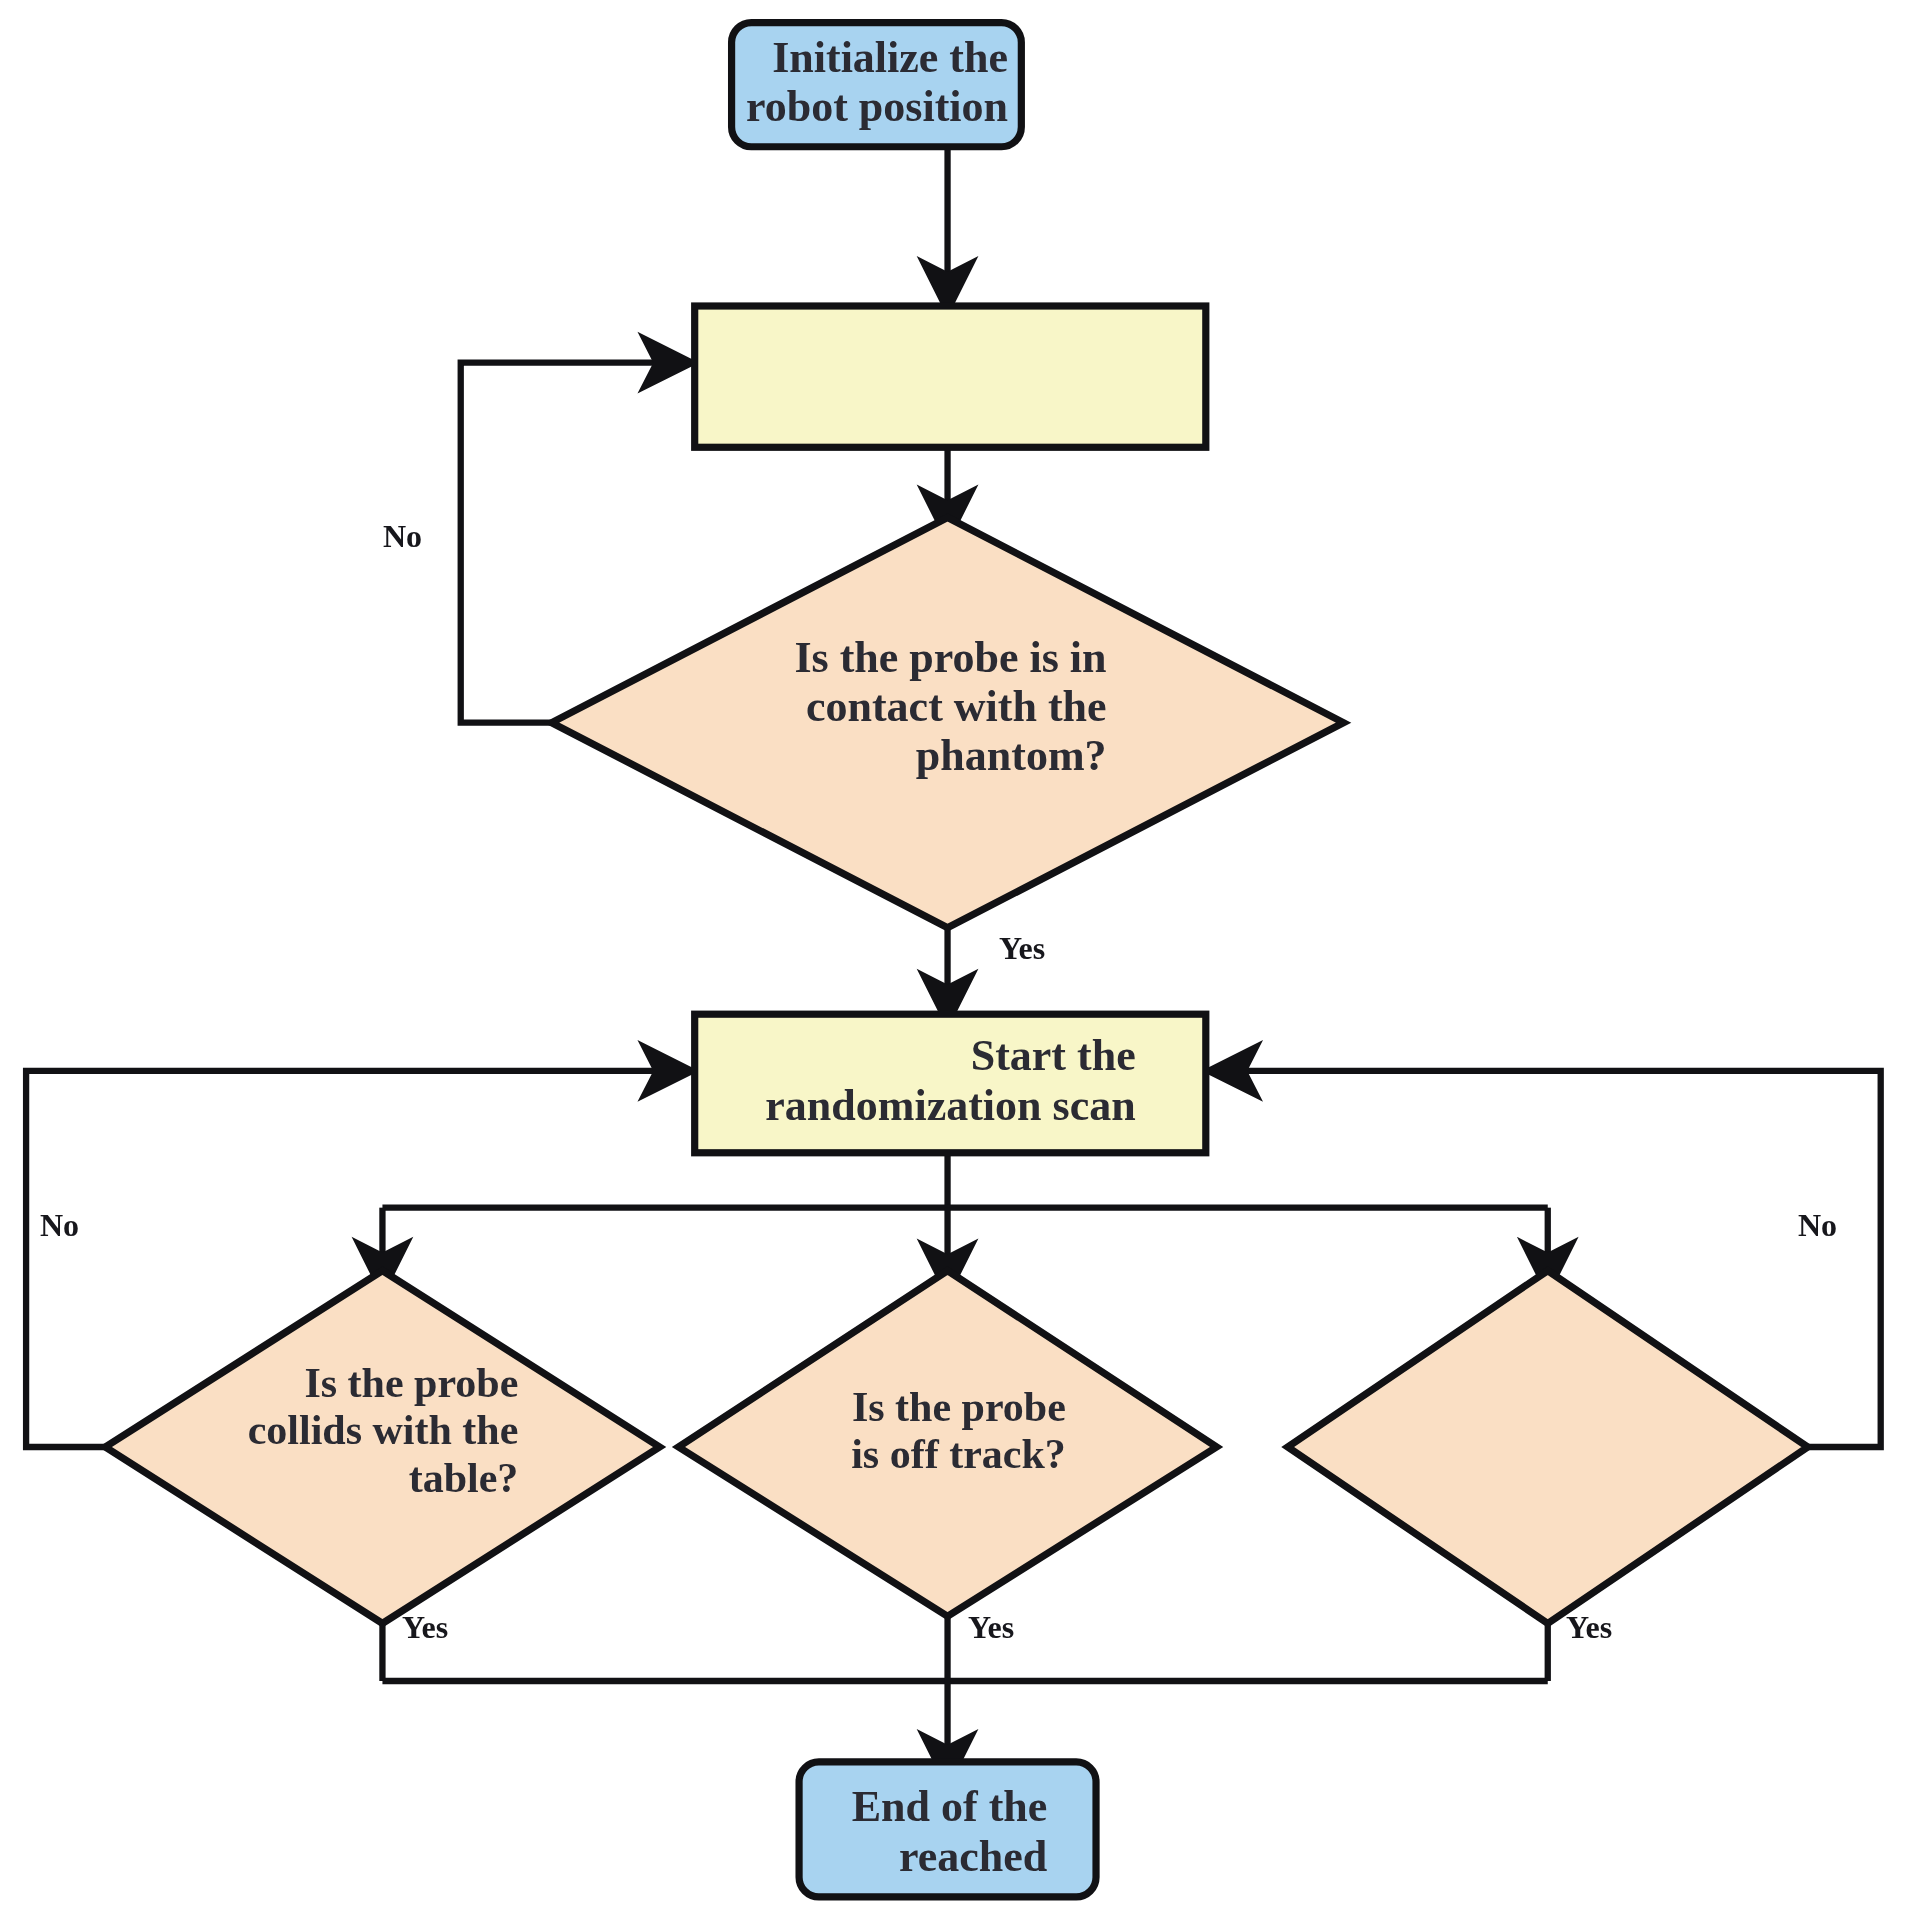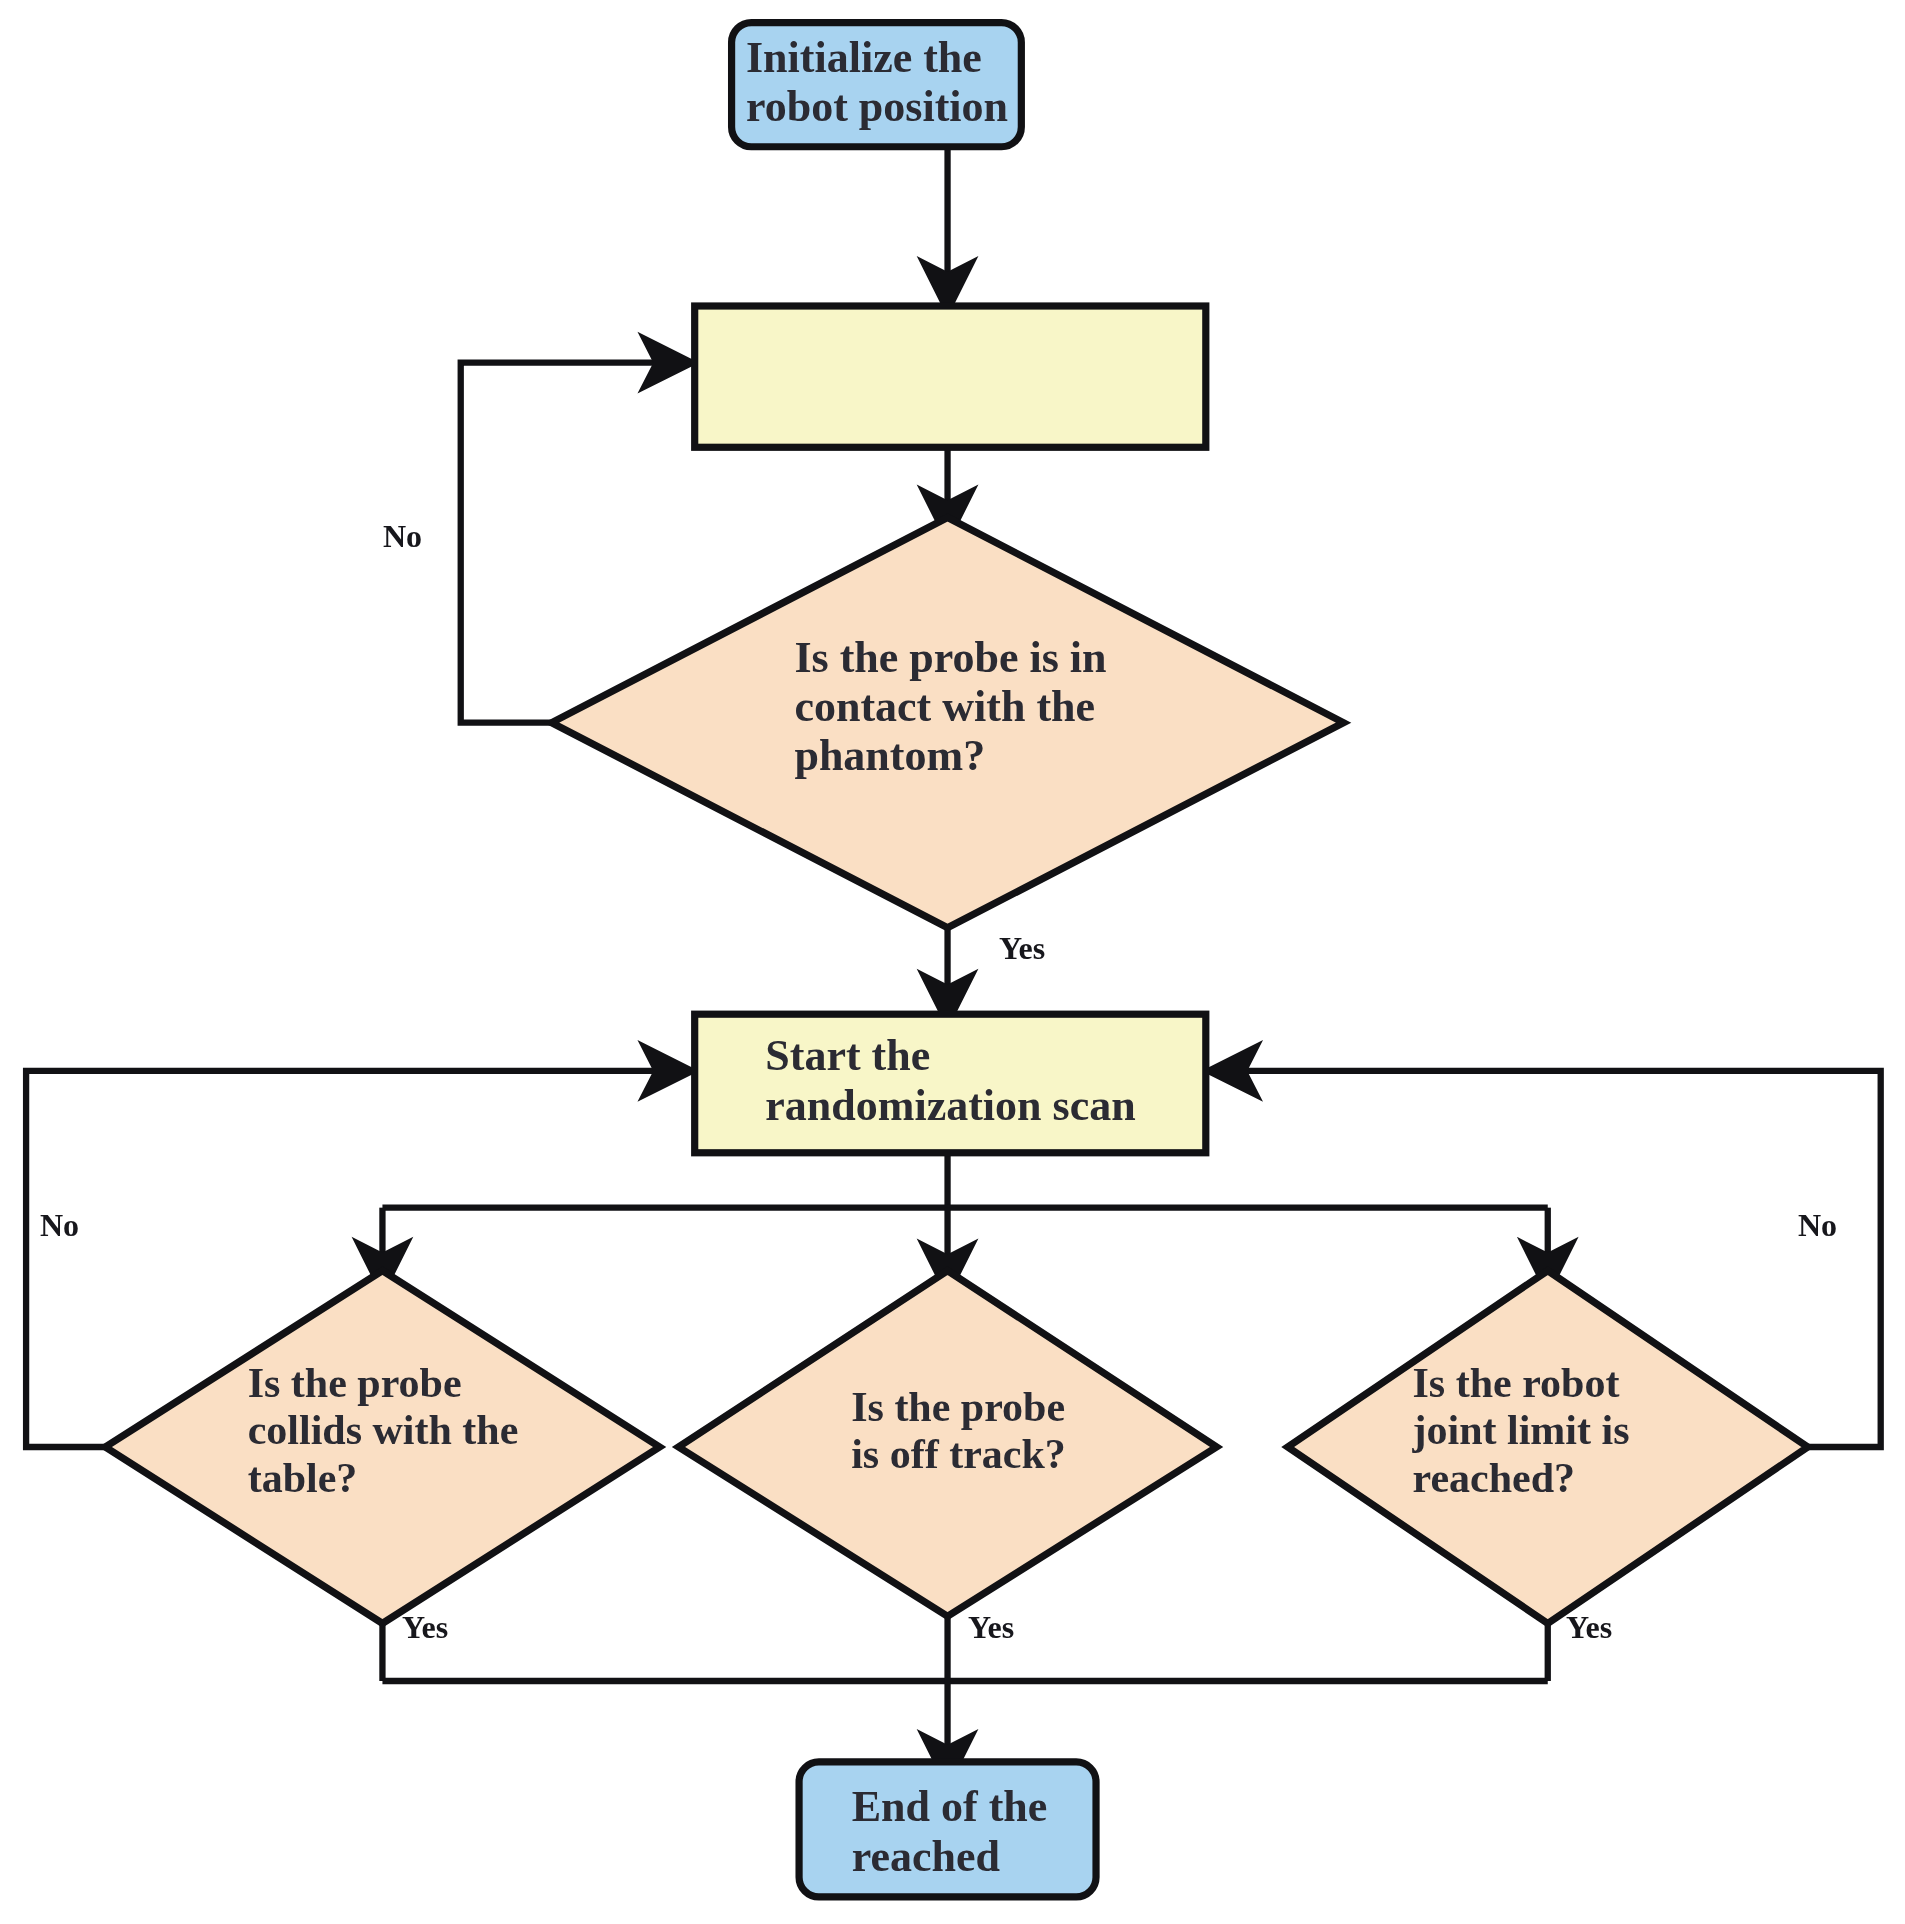--- a/index.html
+++ b/index.html
@@ -21,21 +21,21 @@
     top: 0;
     width: 1905px;
     height: 1924px;
   }
   
   .node-label {
     position: absolute;
     display: flex;
     align-items: center;
     justify-content: center;
-    text-align: left;
+    text-align: right;
     font-weight: bold;
     color: #2b2b33;
     line-height: 1.12;
     pointer-events: none;
     white-space: pre-line;
   }
   .edge-label {
     position: absolute;
     font-weight: bold;
     color: #17171c;
@@ -118,23 +118,20 @@
 contact with the
 phantom?</div>
 
   <div class="node-label t-collide">Is the probe
 collids with the
 table?</div>
 
   <div class="node-label t-offtrack">Is the probe
 is off track?</div>
 
-  <div class="node-label t-jointlim">Is the robot
-joint limit is
-reached?</div>
 
   <div class="node-label t-end">End of the
 reached</div>
 
   <div class="edge-label" style="left:383px; top:520px;">No</div>
 
   <div class="edge-label" style="left:999px; top:932px;">Yes</div>
 
   <div class="edge-label" style="left:40px; top:1209px;">No</div>
 

